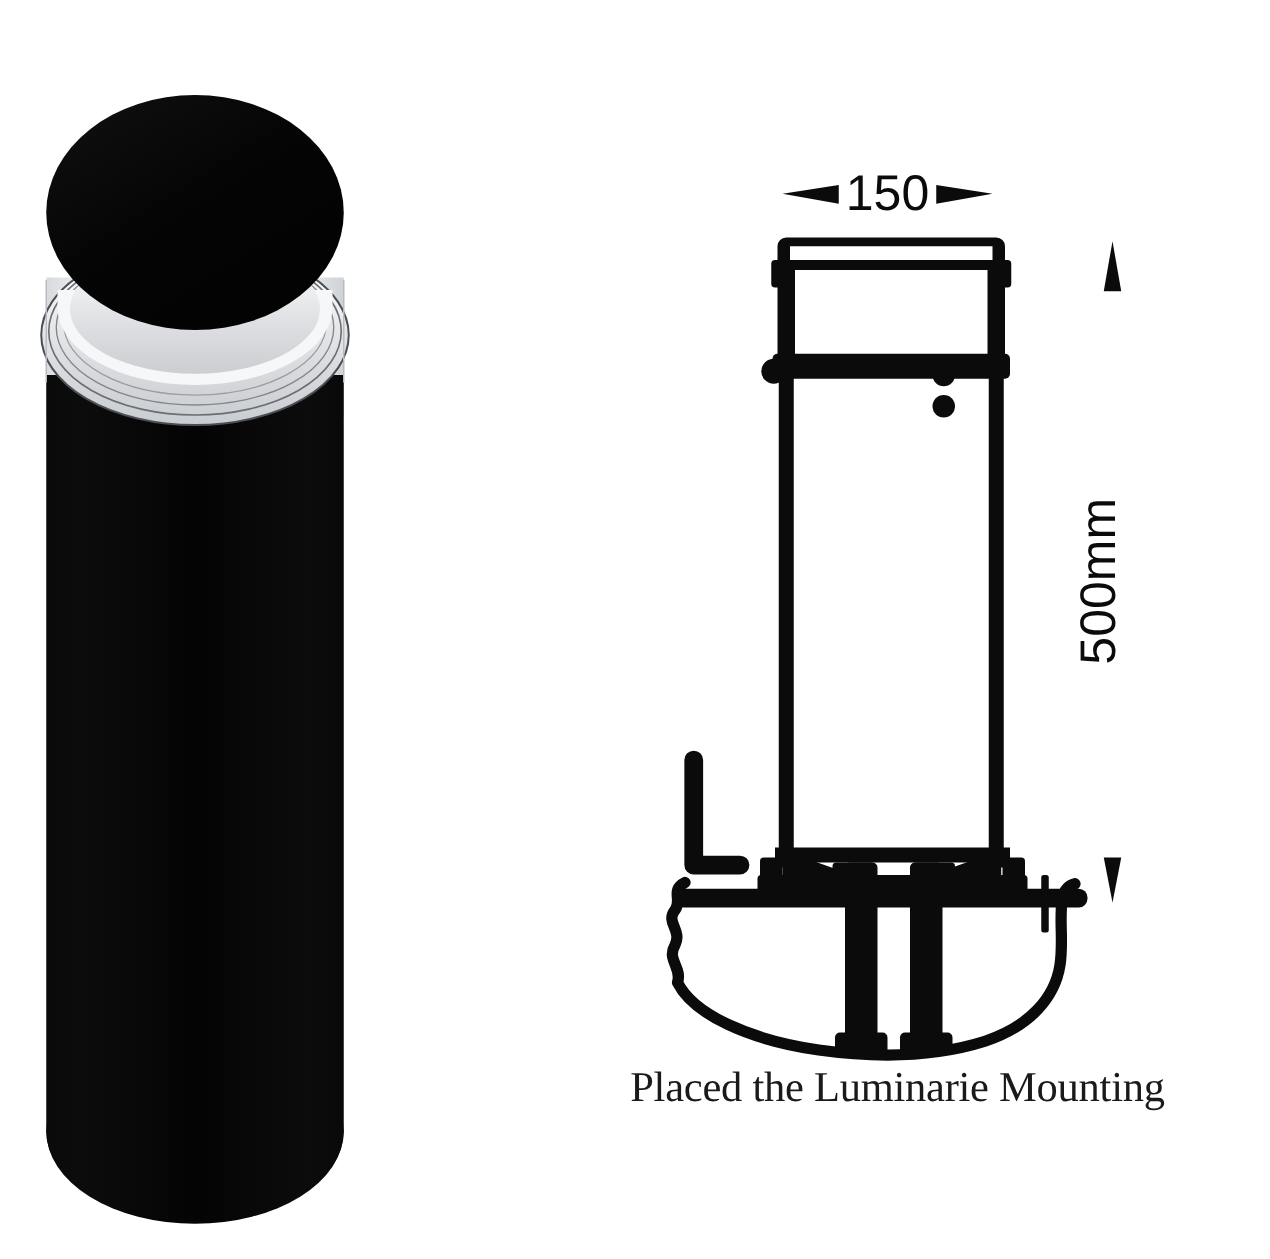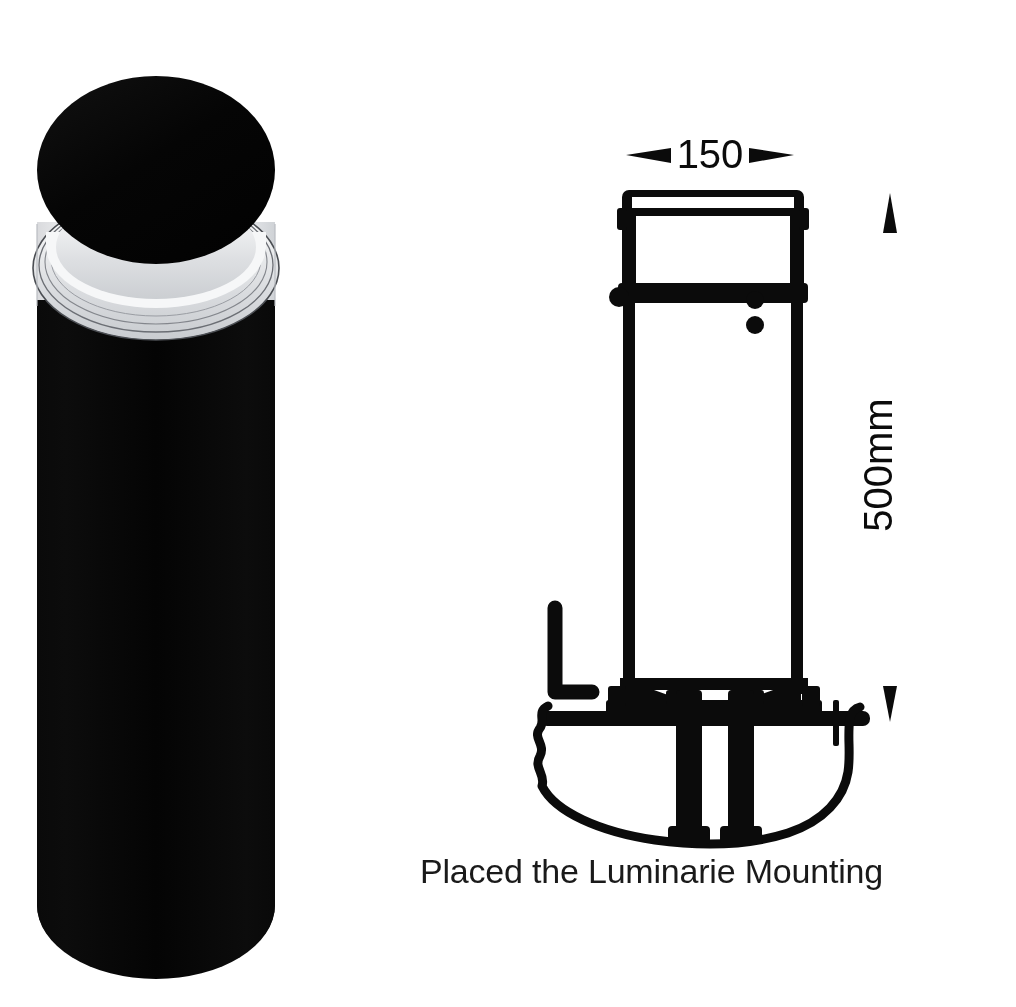--- a/index.html
+++ b/index.html
@@ -52,22 +52,22 @@
     left: 0; top: 0;
     width: 596px;
     height: 850px;
   }
   
   #caption {
     position: absolute;
     left: 420px;
     top: 848px;
     width: 596px;
-    text-align: left;
-    font-family: Liberation Sans, sans-serif;
+    text-align: center;
+    font-family: Liberation Serif, serif;
     font-size: 34px;
     line-height: 1.36;
     letter-spacing: -0.2px;
     color: #1a1a1a;
     font-weight: 400;
   }
   #caption .cap-line {
     display: block;
     white-space: nowrap;
   }

